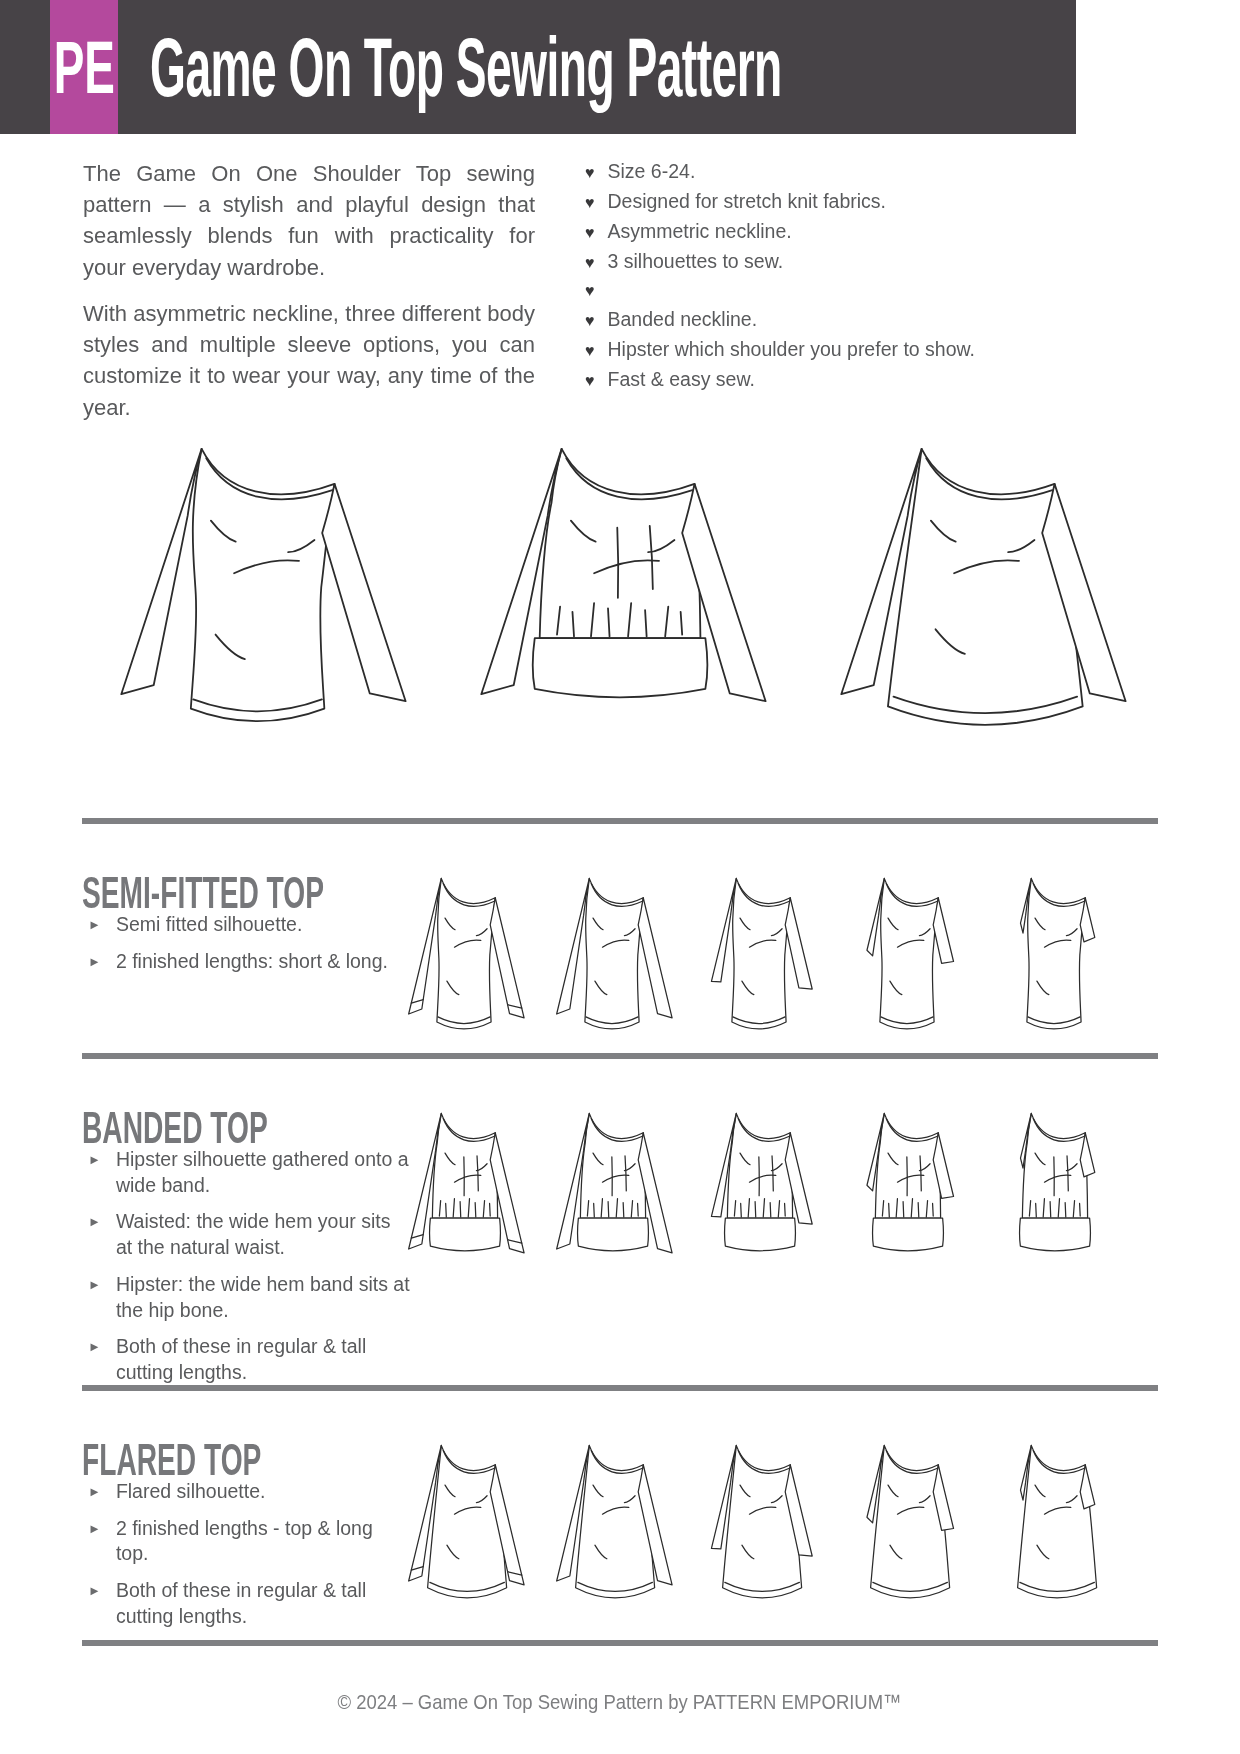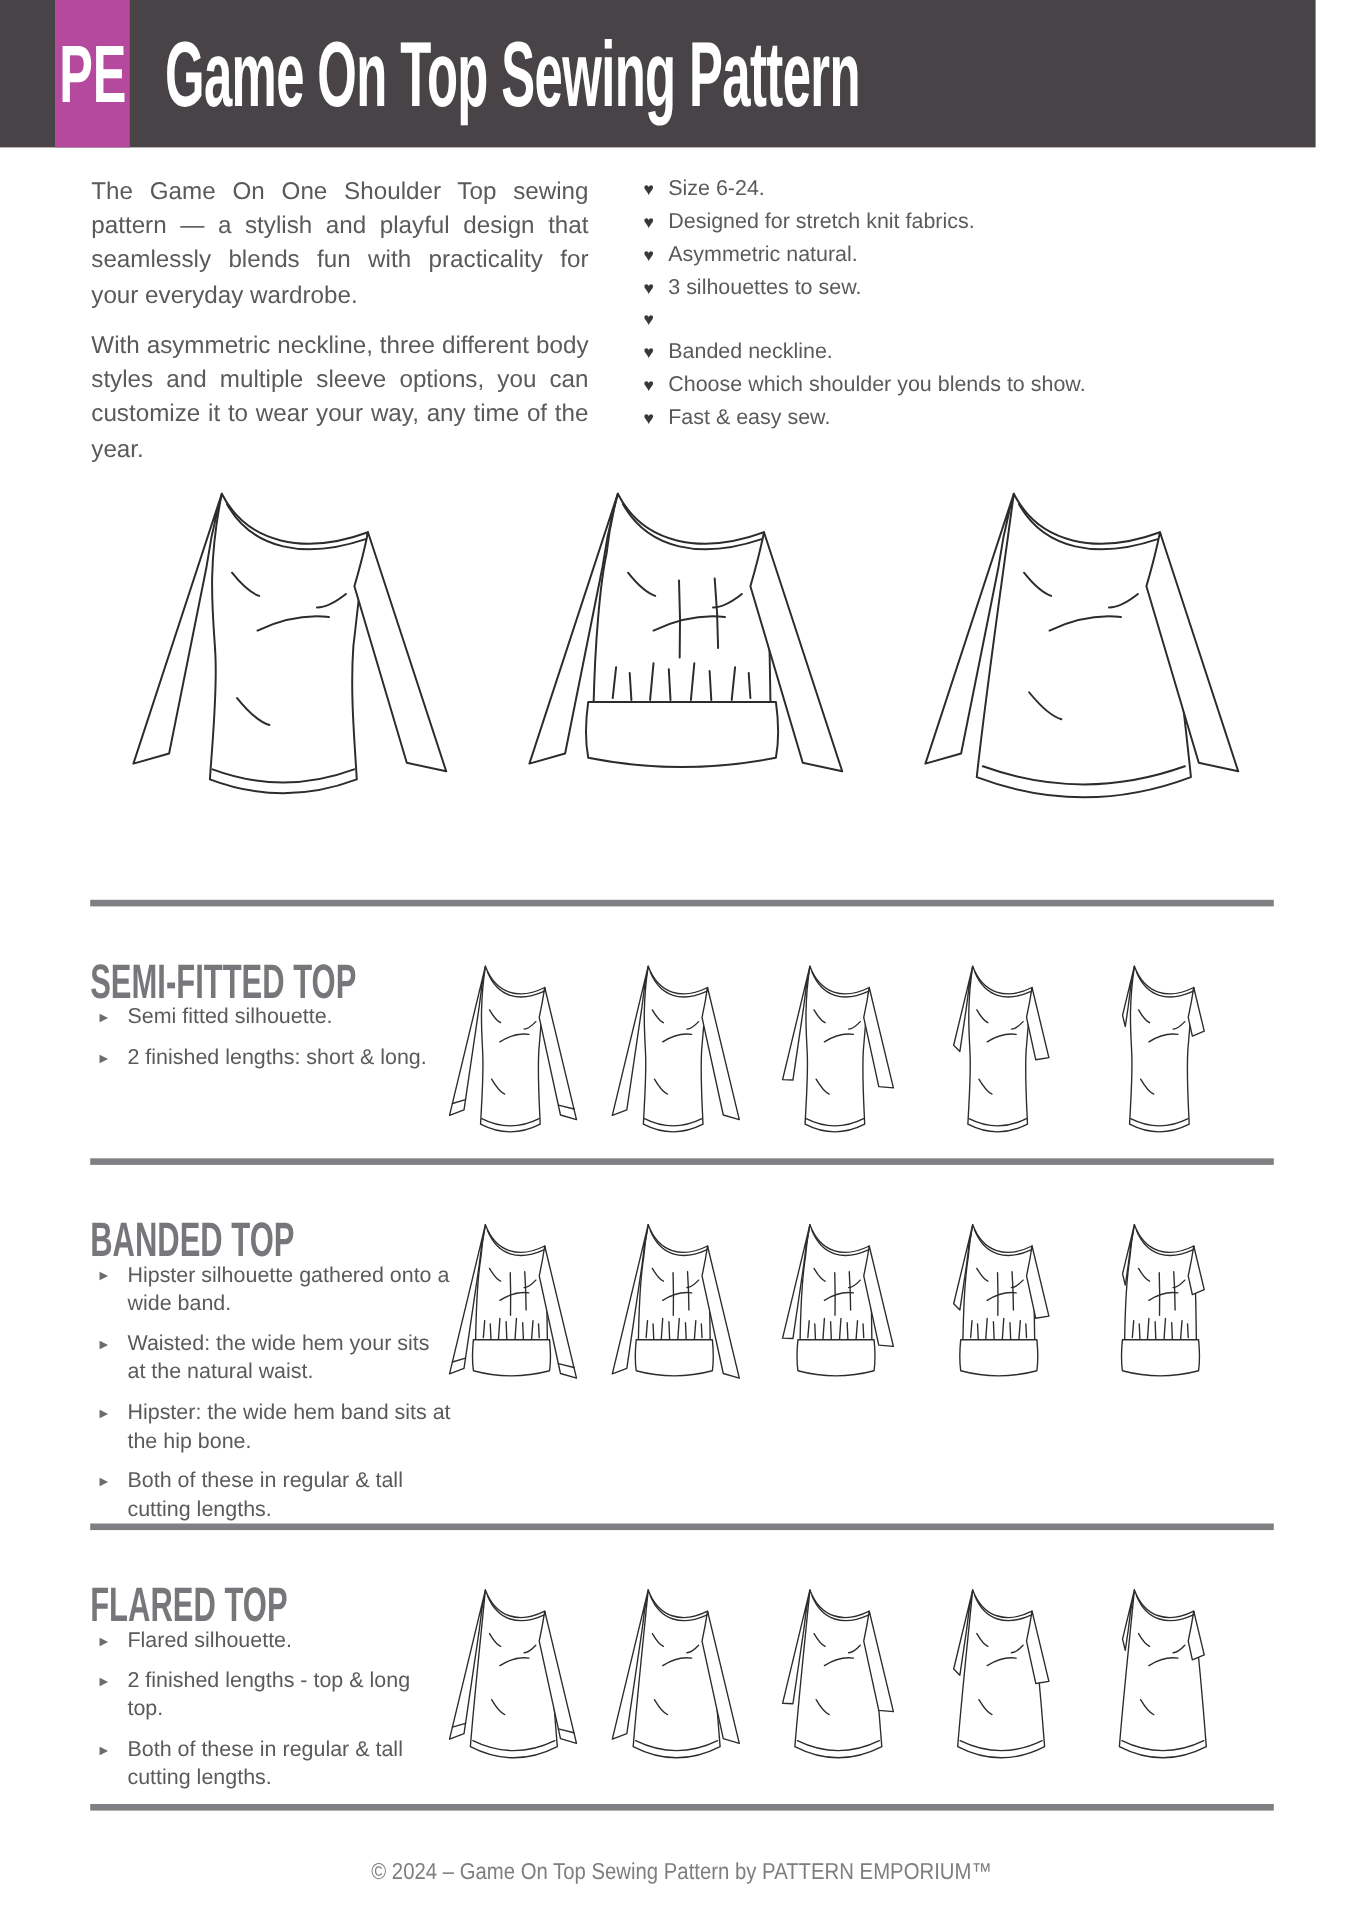--- a/index.html
+++ b/index.html
@@ -1,20 +1,20 @@
 <!DOCTYPE html>
 <html><head>
 <meta charset="utf-8">
 <style>
   html,body{margin:0;padding:0;background:#ffffff;}
   .page{position:relative;width:1240px;height:1754px;background:#fff;overflow:hidden;
         font-family:"Liberation Sans",sans-serif;}
 
   
-  .bar{position:absolute;top:0;left:0;width:1196px;height:134px;background:#474347;}
+  .bar{position:absolute;top:0;left:0;width:1076px;height:134px;background:#474347;}
   .pe-block{position:absolute;left:50px;top:0;width:68px;height:134px;background:#b4499d;
             display:flex;align-items:center;justify-content:center;}
   .pe-block .cond{color:#fff;font-weight:700;font-size:74px;display:inline-block;
                   transform:scaleX(0.62);transform-origin:center center;}
   .page-title{position:absolute;left:150px;top:0;height:134px;margin:0;display:flex;align-items:center;}
   .page-title .cond{color:#fff;font-weight:700;font-size:84px;display:inline-block;white-space:nowrap;
                     transform:scaleX(0.55);transform-origin:left center;letter-spacing:-1px;}
 
   
   .intro-left{position:absolute;left:83px;top:158px;width:452px;}
@@ -78,36 +78,36 @@
       <li>
         <span class="heart">♥</span>
         <span>Size 6-24.</span>
       </li>
       <li>
         <span class="heart">♥</span>
         <span>Designed for stretch knit fabrics.</span>
       </li>
       <li>
         <span class="heart">♥</span>
-        <span>Asymmetric natural.</span>
+        <span>Asymmetric neckline.</span>
       </li>
       <li>
         <span class="heart">♥</span>
         <span>3 silhouettes to sew.</span>
       </li>
       <li>
         <span class="heart">♥</span>
       </li>
       <li>
         <span class="heart">♥</span>
         <span>Banded neckline.</span>
       </li>
       <li>
         <span class="heart">♥</span>
-        <span>Choose which shoulder you blends to show.</span>
+        <span>Hipster which shoulder you prefer to show.</span>
       </li>
       <li>
         <span class="heart">♥</span>
         <span>Fast &amp; easy sew.</span>
       </li>
     </ul>
 
   <div class="hero" id="hero-row">
       <div class="g-wrap">
         <svg class="garment hero-g" viewBox="0 0 110 97" preserveAspectRatio="none">

